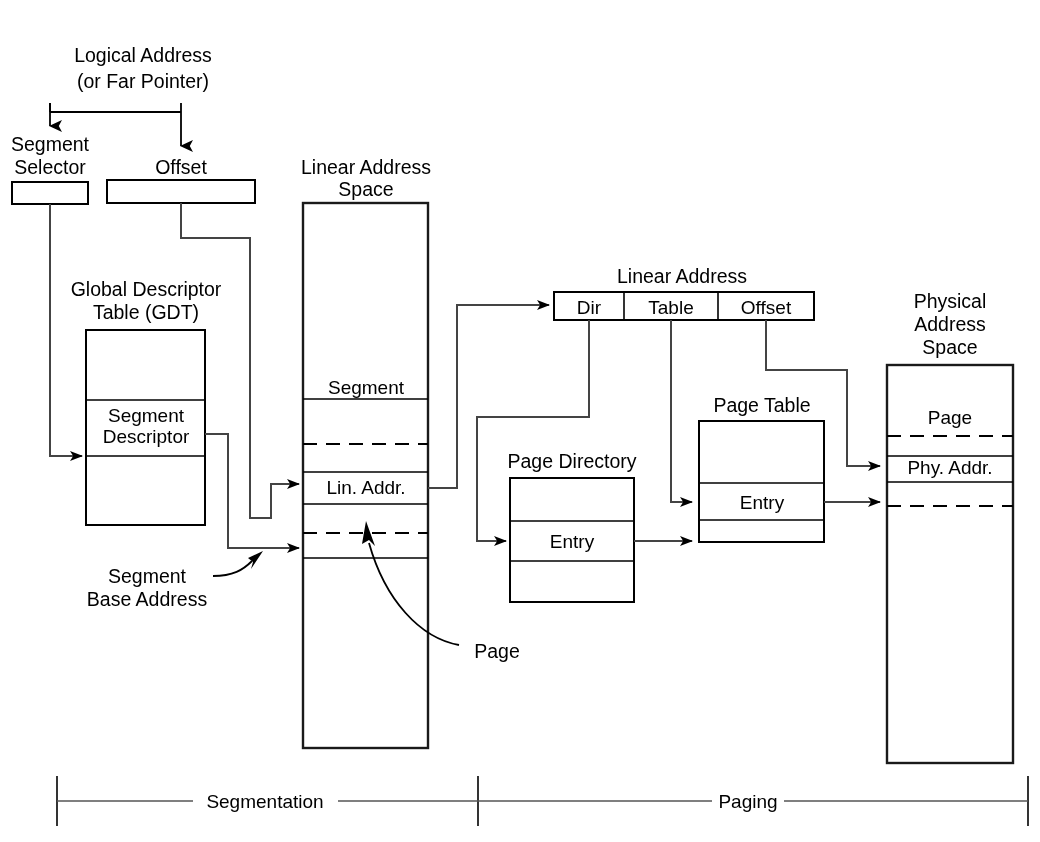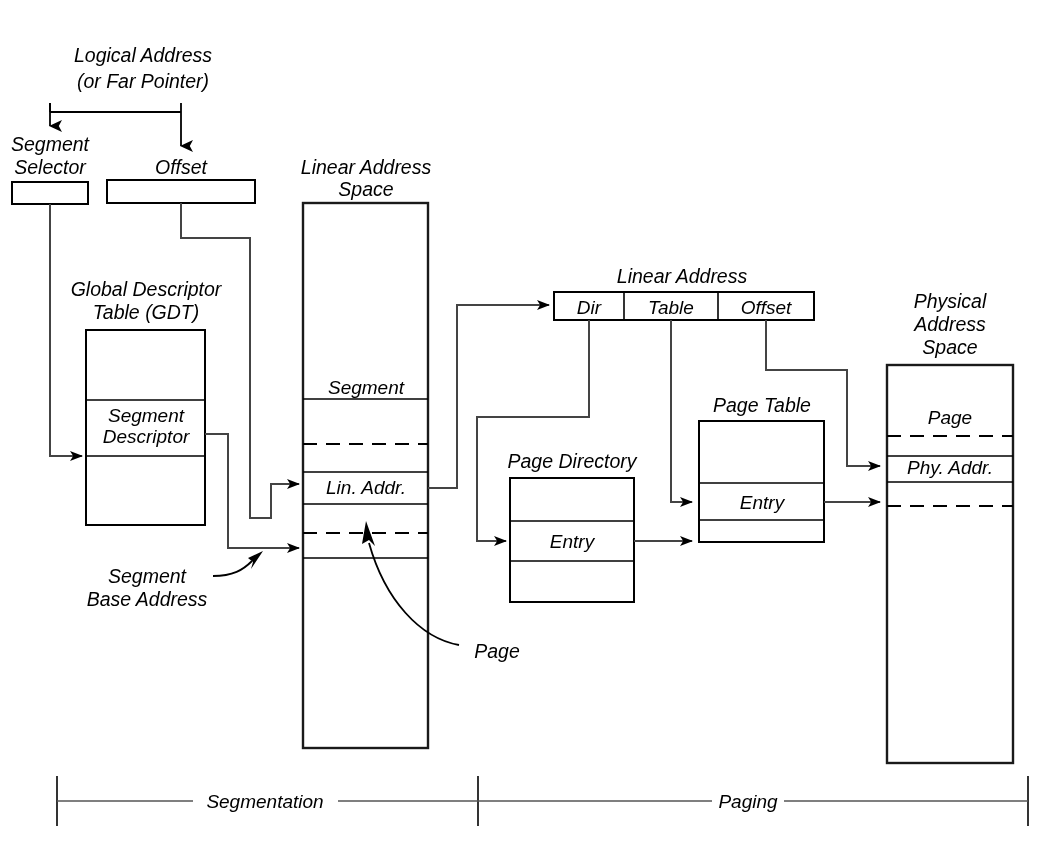--- a/index.html
+++ b/index.html
@@ -10,21 +10,20 @@
   body {
     width: 1040px;
     height: 842px;
     font-family: "Liberation Sans", sans-serif;
     overflow: hidden;
   }
   #diagram-root {
     position: relative;
     width: 1040px;
     height: 842px;
-    font-style: italic;
   }
   svg#diagram {
     display: block;
     width: 1040px;
     height: 842px;
   }
   .box {
     fill: #ffffff;
     stroke: #000000;
     stroke-width: 2;

